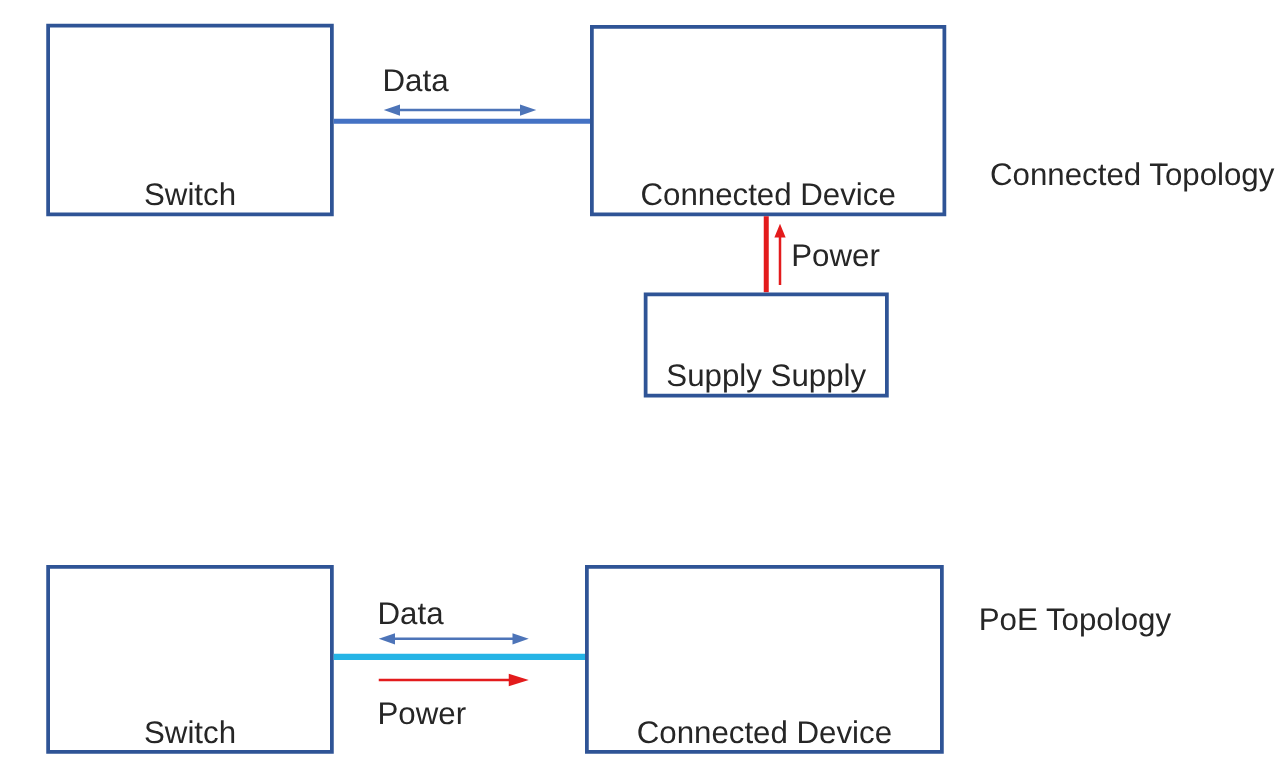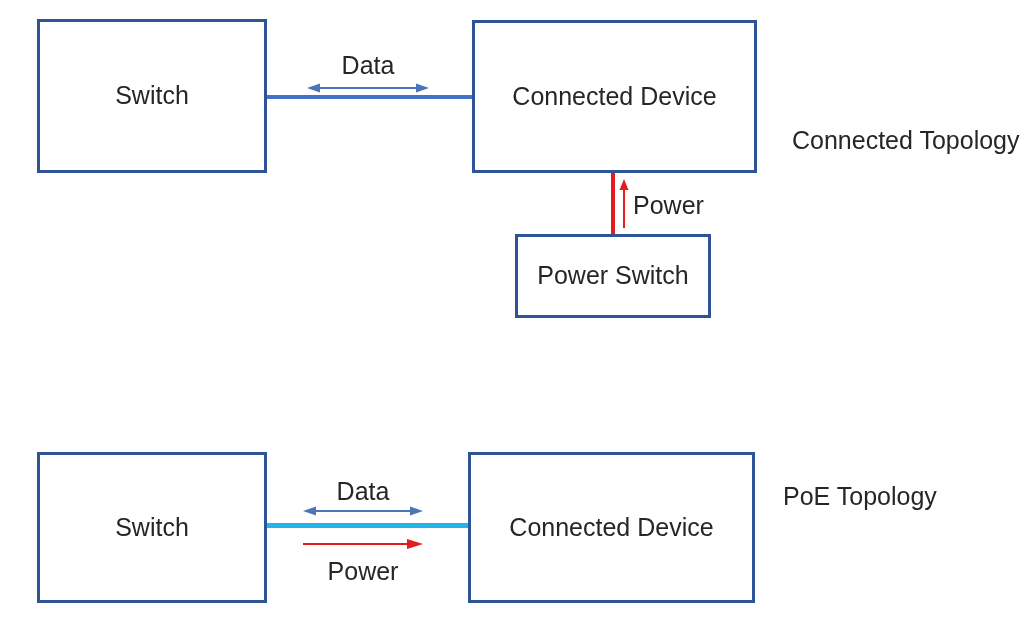--- a/index.html
+++ b/index.html
@@ -11,33 +11,33 @@
     font-family: "Liberation Sans", sans-serif;
     color: var(--text, #262626);
     overflow: hidden;
   }
   .node {
     position: absolute;
     box-sizing: border-box;
     border: 3px solid var(--box_border, #2f5496);
     background: #ffffff;
     display: flex;
-    align-items: center;
+    align-items: flex-end;
     justify-content: center;
     font-size: 25px;
     line-height: 1.1;
     white-space: nowrap;
   }
   .lbl {
     position: absolute;
     font-size: 25px;
     line-height: 27px;
     white-space: nowrap;
   }
-  .lbl.centered { text-align: center; }
+  .lbl.centered { }
   .hline, .vline { position: absolute; }
   .hline.data-blue { background: var(--data_line, #4472c4); }
   .hline.poe-cyan  { background: var(--poe_line, #25b4e6); }
   .vline.power-red { background: var(--power_red, #e31b1c); }
   svg.arrow { position: absolute; display: block; }
   svg.arrow.blue { color: var(--arrow_blue, #4d74b8); }
   svg.arrow.red  { color: var(--power_red, #e31b1c); }
 </style>
 </head>
 <body>
@@ -67,21 +67,21 @@
     <div class="vline power-red" style="left:611px; top:173px; width:4px; height:61px;"></div>
 
     <svg class="arrow red" style="left:617px; top:179px;" width="14" height="50" viewBox="0 0 14 50">
       <line x1="7" y1="49" x2="7" y2="9" stroke="currentColor" stroke-width="2"></line>
       <polygon points="7,0 2.5,11 11.5,11" fill="currentColor"></polygon>
     </svg>
 
     <div class="lbl" style="left:633px; top:192px;">Power</div>
 
     <div class="node" style="left:515px; top:234px; width:196px; height:84px;">
-      <span>Power Switch</span>
+      <span>Supply Supply</span>
     </div>
 
     <div class="lbl" style="left:792px; top:127px;">Connected Topology</div>
   </div>
 
   <div>
 
     <div class="node" style="left:37px; top:452px; width:230px; height:151px;">
       <span>Switch</span>
     </div>

